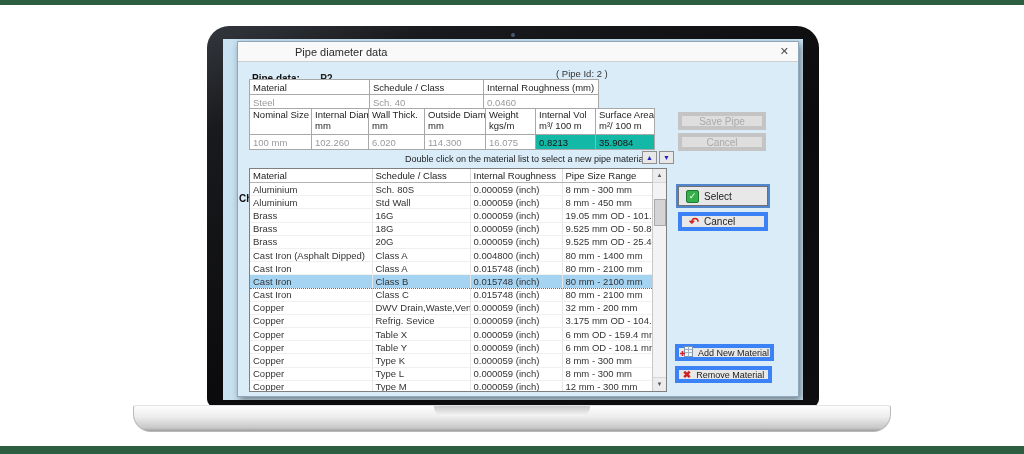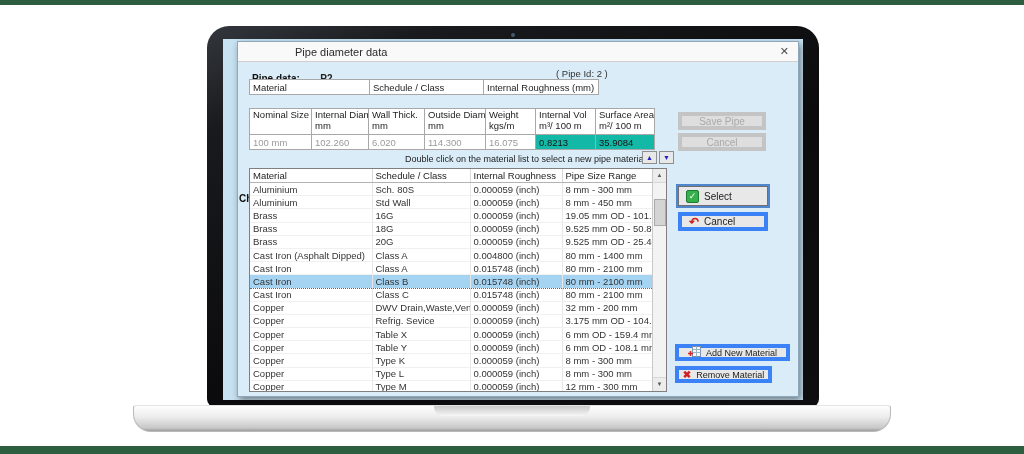--- a/index.html
+++ b/index.html
@@ -76,21 +76,21 @@
   .sb-up{top:0;border-bottom:1px solid #d6d6d6;}
   .sb-down{bottom:0;border-top:1px solid #d6d6d6;}
   .sb-thumb{position:absolute;left:1px;top:30px;width:10px;height:25px;background:#d4d4d4;border:1px solid #ababab;}
 
   .select-btn{left:440px;top:144px;width:90px;height:20px;justify-content:flex-start;padding-left:7px;
               border:1px solid #6f6f6f;outline:2px solid #4f86cc;}
   .check-icon{display:inline-block;width:11px;height:11px;background:#35b04a;border:1px solid #1d7a30;
               border-radius:2px;color:#fff;font-size:9px;line-height:11px;text-align:center;box-sizing:content-box;}
   .cancelm{left:440px;top:170px;width:90px;height:19px;justify-content:flex-start;padding-left:7px;}
   .undo-icon{color:#cf1f1f;font-size:12px;font-weight:bold;line-height:10px;}
-  .addm{left:437px;top:302px;width:115px;height:17px;font-size:9px;}
+  .addm{left:437px;top:302px;width:99px;height:17px;font-size:9px;}
   .removem{left:437px;top:324px;width:97px;height:17px;font-size:9px;}
   .x-icon{color:#d02020;font-size:10px;font-weight:bold;line-height:10px;}
 </style>
 </head>
 <body>
 
 <div class="page">
   <div class="strip top"></div>
   <div class="strip bottom"></div>
 
@@ -115,20 +115,25 @@
           <colgroup>
               <col style="width:120px">
               <col style="width:114px">
               <col style="width:115px">
             </colgroup>
           <tbody>
               <tr>
             <th>Material</th>
             <th>Schedule / Class</th>
             <th>Internal Roughness (mm)</th>
+          </tr>
+          <tr>
+            <td>Steel</td>
+            <td>Sch. 40</td>
+            <td>0.0460</td>
           </tr>
         </tbody>
           </table>
 
         <table class="grid t2">
           <colgroup>
               <col style="width:62px">
               <col style="width:57px">
               <col style="width:56px">
               <col style="width:61px">

